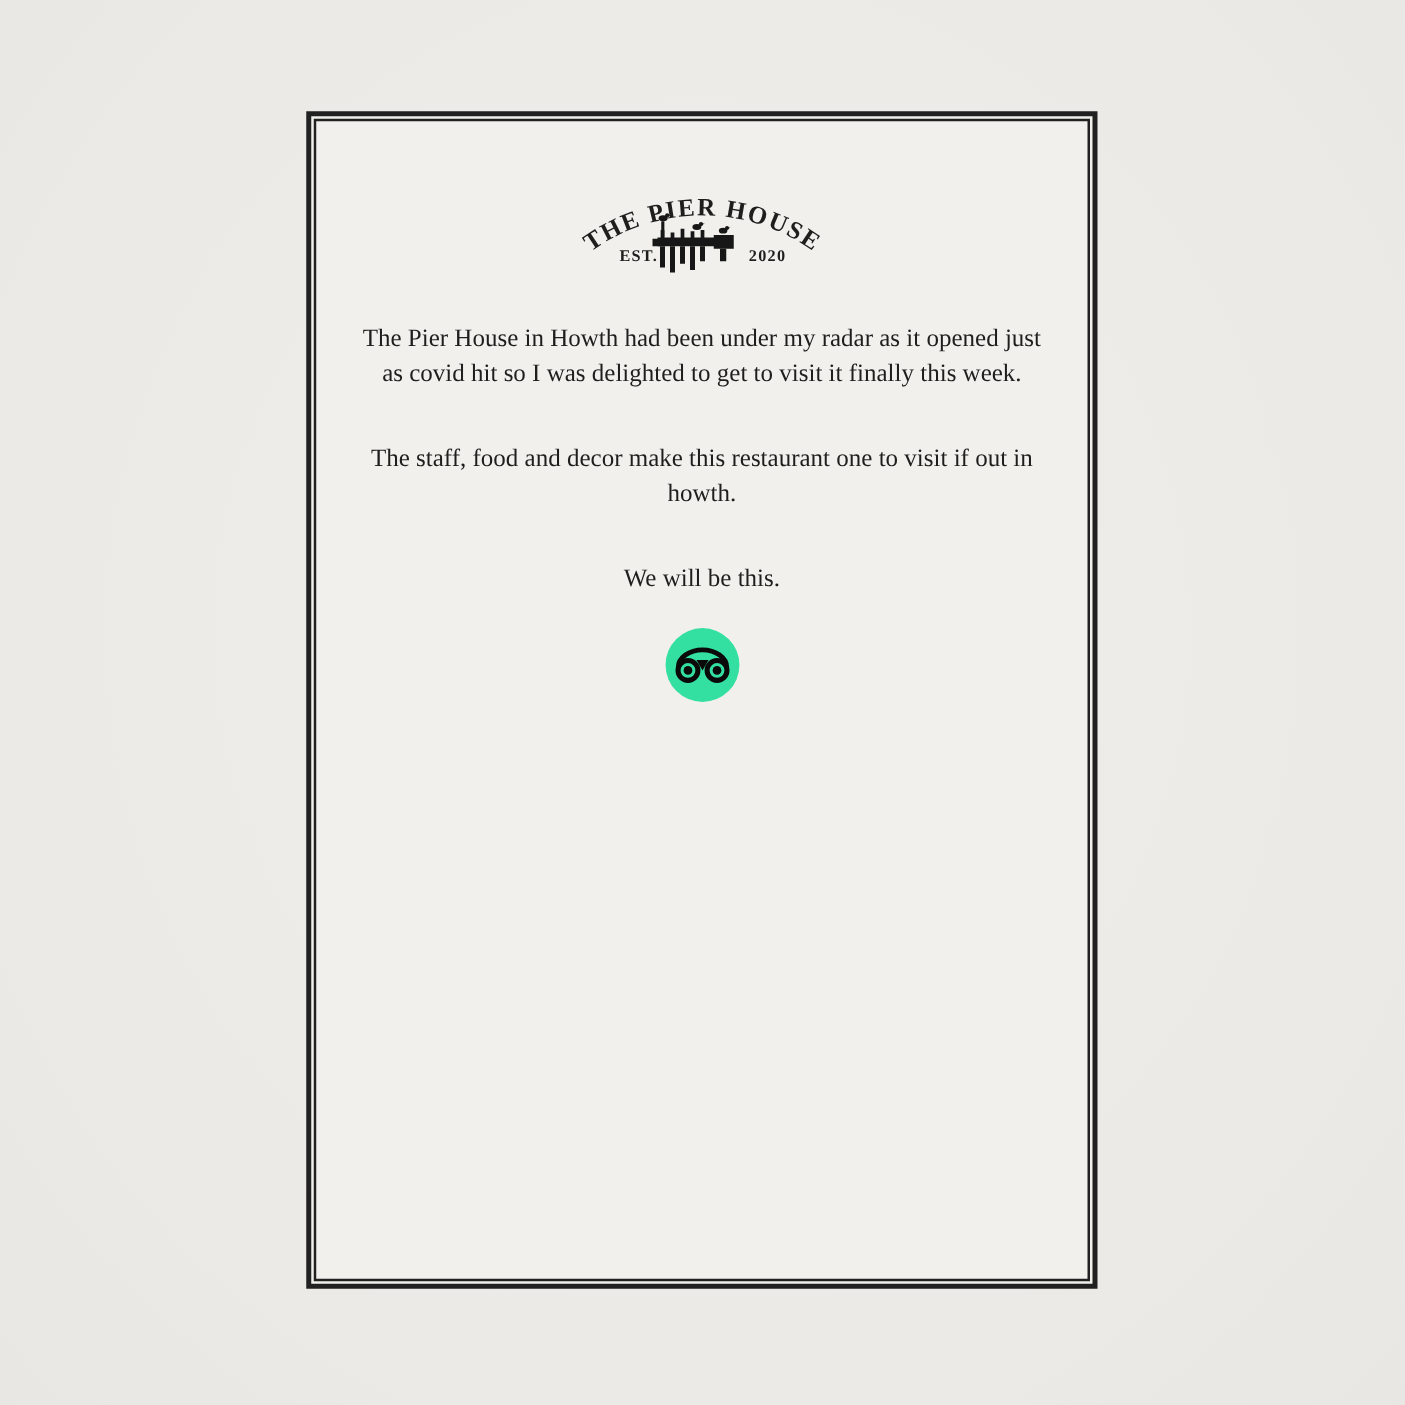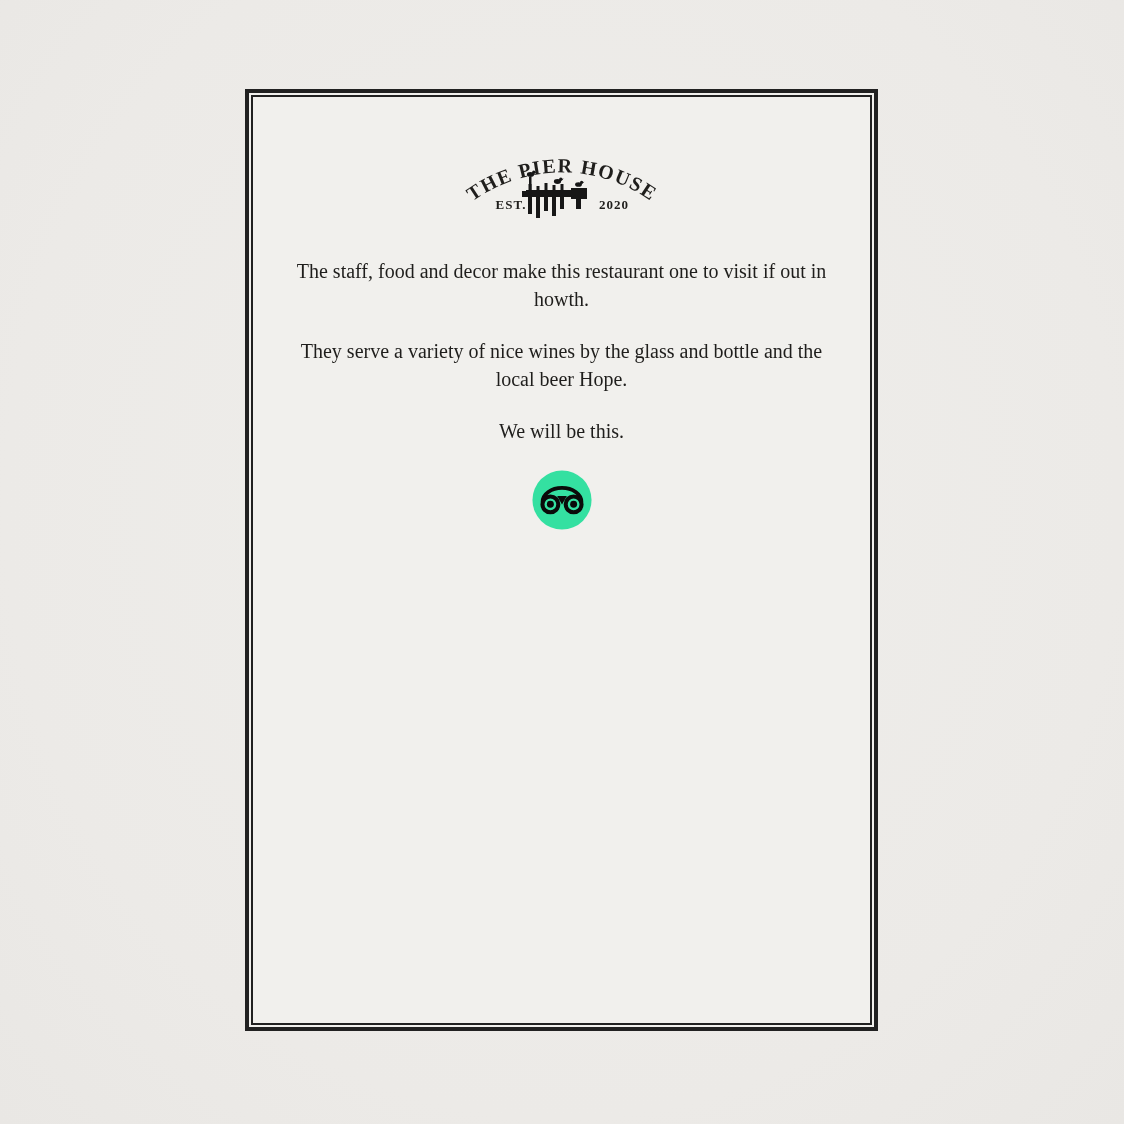--- a/index.html
+++ b/index.html
@@ -58,21 +58,21 @@
     line-height: 1.25;
     color: #161513;
     letter-spacing: 0.5px;
   }
   .review { margin-top: 30px; }
   .para {
     font-size: 20px;
     line-height: 28px;
     color: #1f1e1c;
     white-space: pre-line;
-    margin-top: 24px;
+    margin-top: 40px;
   }
   .para:first-child { margin-top: 0; }
   .ta-logo {
     display: block;
     margin: 24px auto 0;
     width: 62px;
     height: 62px;
   }
 </style>
 </head>
@@ -125,24 +125,24 @@
           <g>
             <ellipse cx="124.5" cy="45.5" rx="3.4" ry="2.3"></ellipse>
             <circle cx="127.6" cy="43.3" r="1.6"></circle>
             <path d="M127.6,43.3 l2.8,-0.6 -2.2,1.7 z"></path>
           </g>
         </g>
       </svg>
 
 
       <div class="review">
+        <p class="para">The Pier House in Howth had been under my radar as it opened just
+as covid hit so I was delighted to get to visit it finally this week.</p>
         <p class="para">The staff, food and decor make this restaurant one to visit if out in
 howth.</p>
-        <p class="para">They serve a variety of nice wines by the glass and bottle and the
-local beer Hope.</p>
         <p class="para">We will be this.</p>
       </div>
 
       <svg class="ta-logo" viewBox="-32 -32 64 64">
         <circle cx="0" cy="0" r="30.5" fill="#34e0a1"></circle>
         <g stroke="#0a0a0a" fill="none">
           <path d="M -20,2 A 20 14.5 0 0 1 20,2" stroke-width="4" stroke-linecap="round"></path>
           <circle cx="-12" cy="4.5" r="8.2" stroke-width="4.2"></circle>
           <circle cx="12" cy="4.5" r="8.2" stroke-width="4.2"></circle>
         </g>

